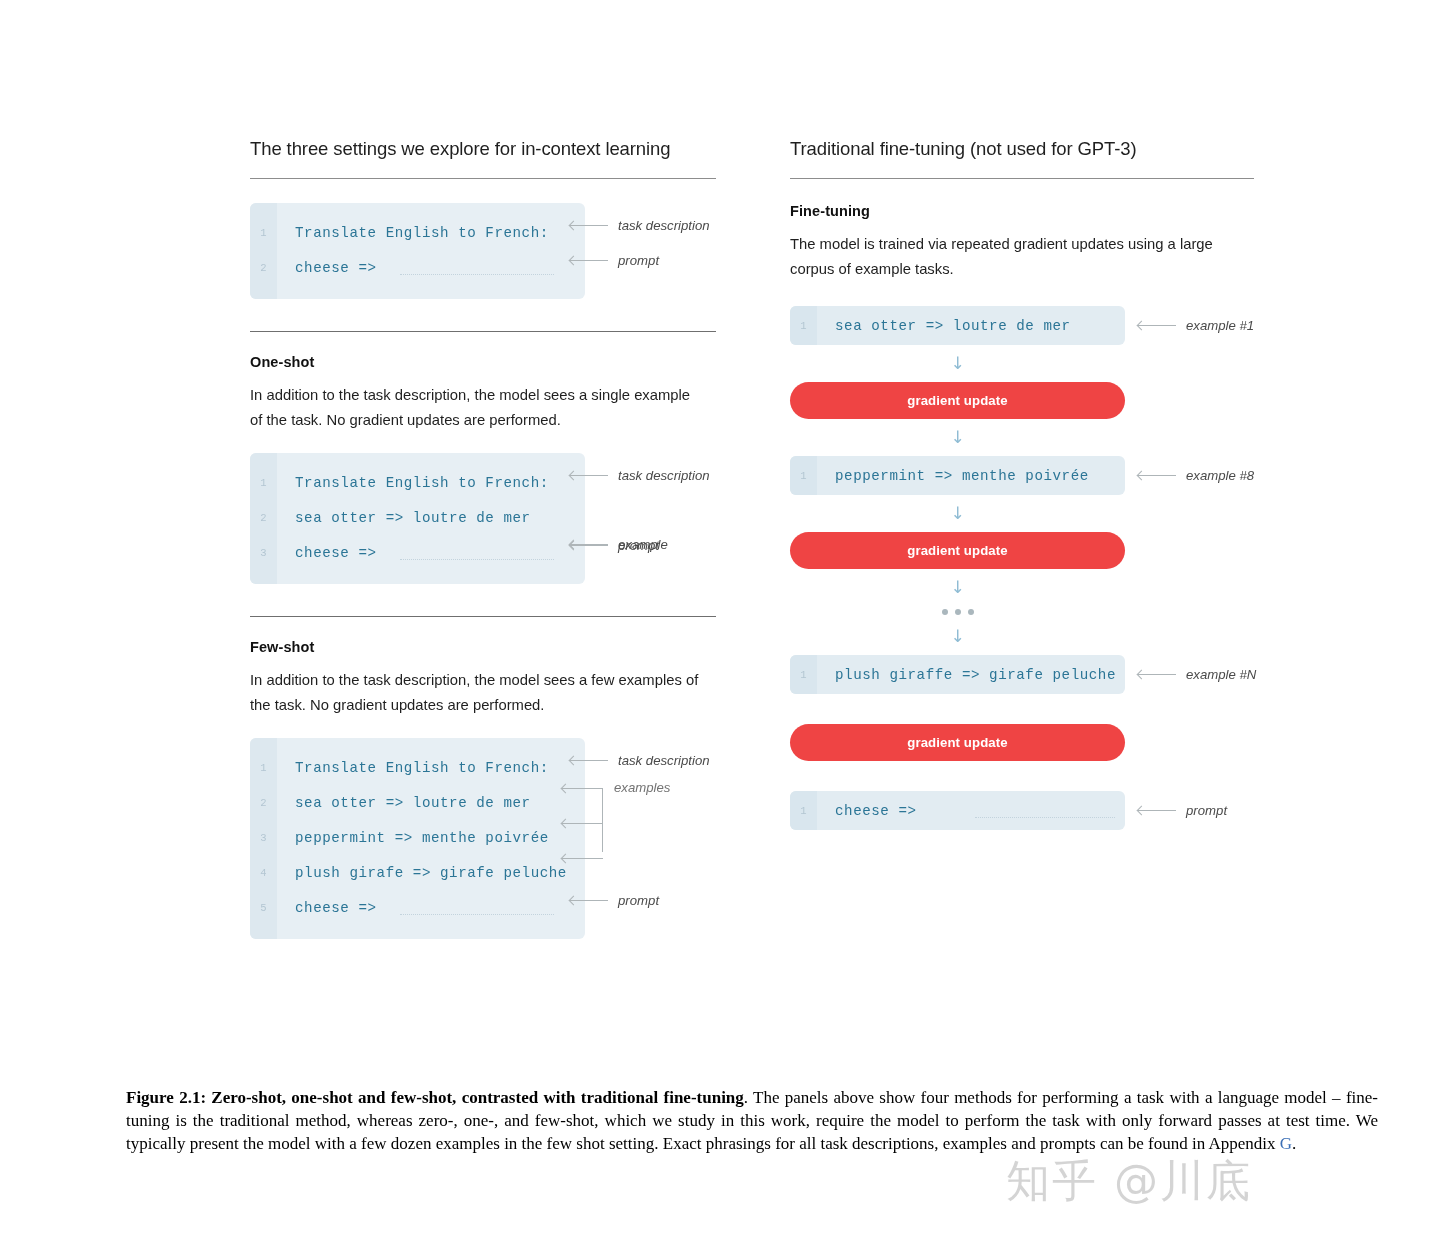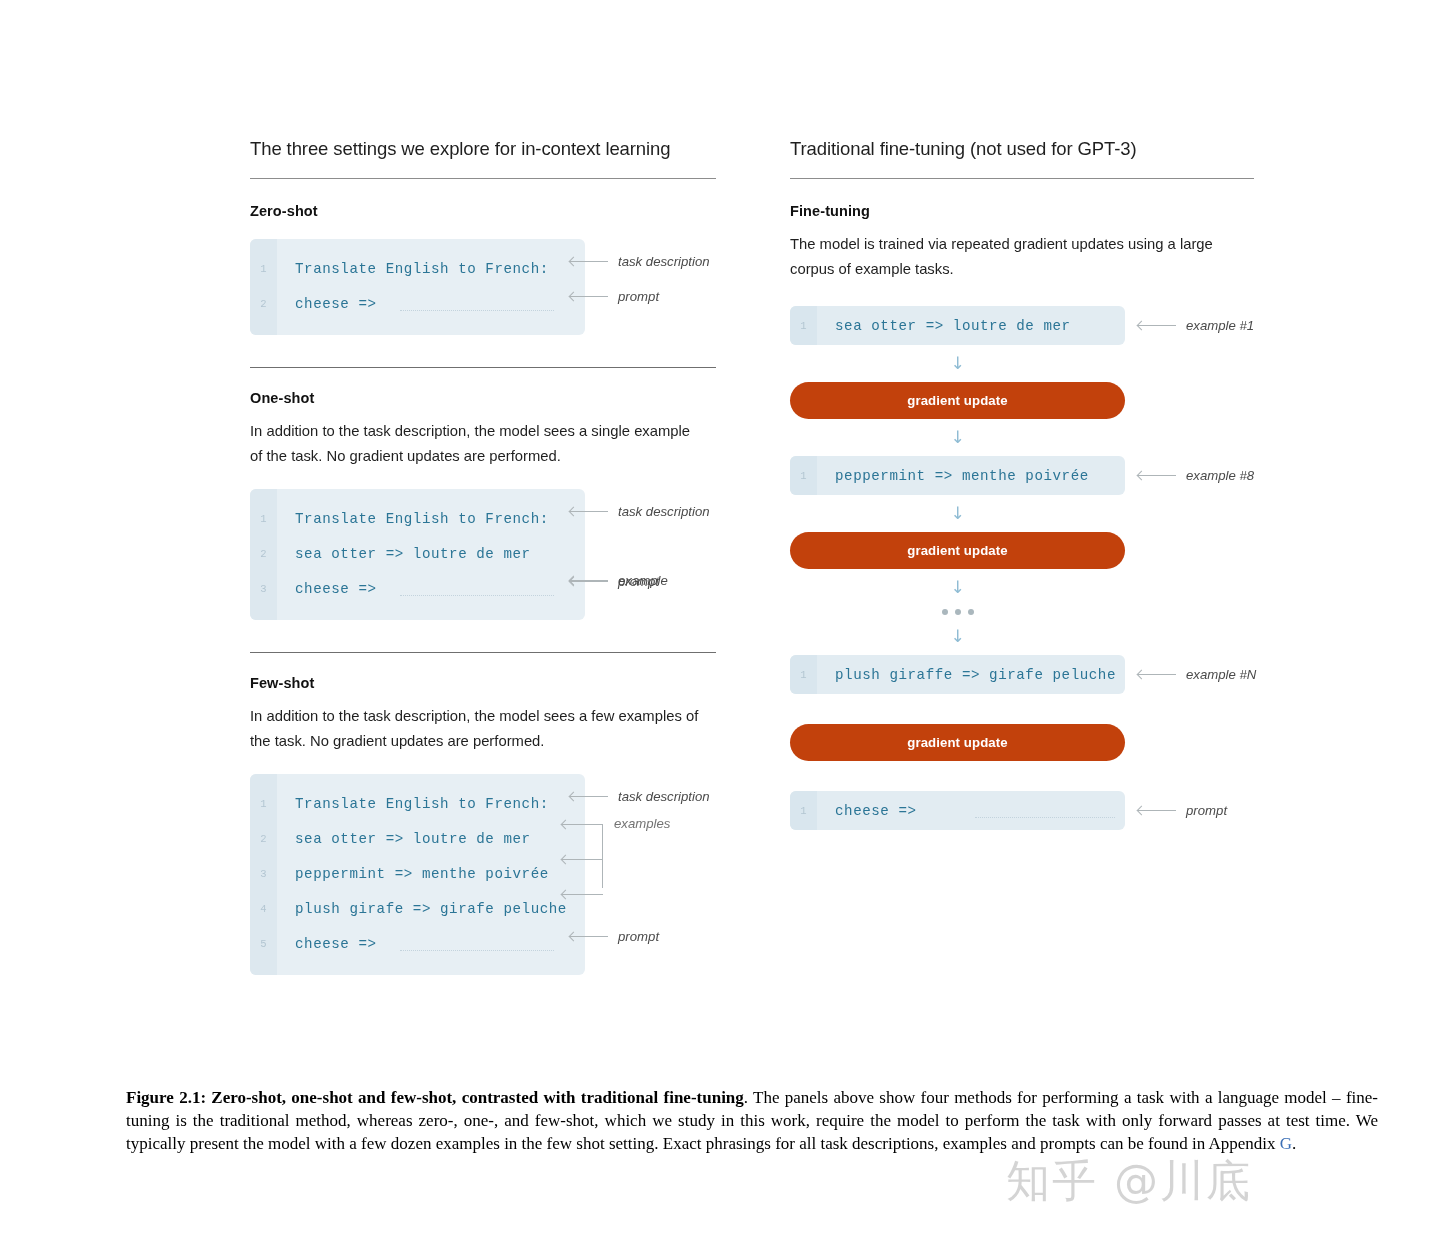--- a/index.html
+++ b/index.html
@@ -201,21 +201,21 @@
     position: absolute;
     left: 0; top: 0; bottom: 0;
     width: 27px;
     background: #d9e6ee;
     border-radius: 6px 0 0 6px;
   }
   .pill {
     width: 335px;
     height: 37px;
     border-radius: 19px;
-    background: #c2410c;
+    background: #ef4444;
     color: #ffffff;
     font-size: 13.2px;
     font-weight: 700;
     display: flex;
     align-items: center;
     justify-content: center;
     letter-spacing: 0.1px;
   }
   .down-arrow {
     width: 335px;
@@ -275,21 +275,20 @@
 </head>
 <body>
 
 <div id="figure">
 
   <div class="panel" id="panel-left">
     <div class="panel-title">The three settings we explore for in-context learning</div>
     <div class="panel-rule"></div>
 
     <div class="section">
-      <div class="section-head">Zero-shot</div>
 
       <div class="code-card">
         <div class="gutter-strip"></div>
 
         <div class="code-row">
           <span class="ln">1</span>
           <span class="code-txt">Translate English to French:</span>
         </div>
 
         <div class="code-row">

